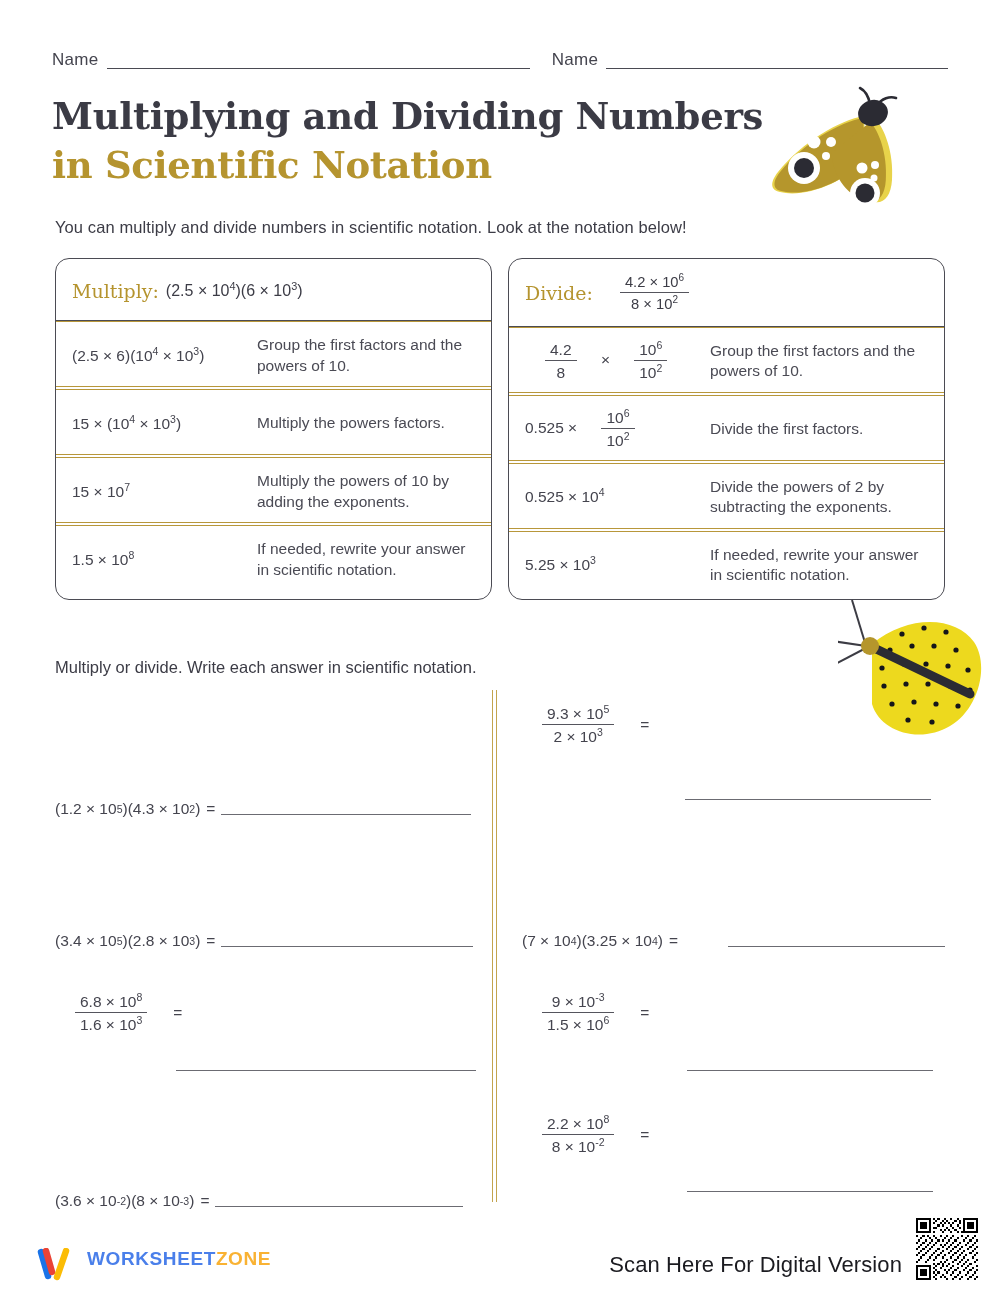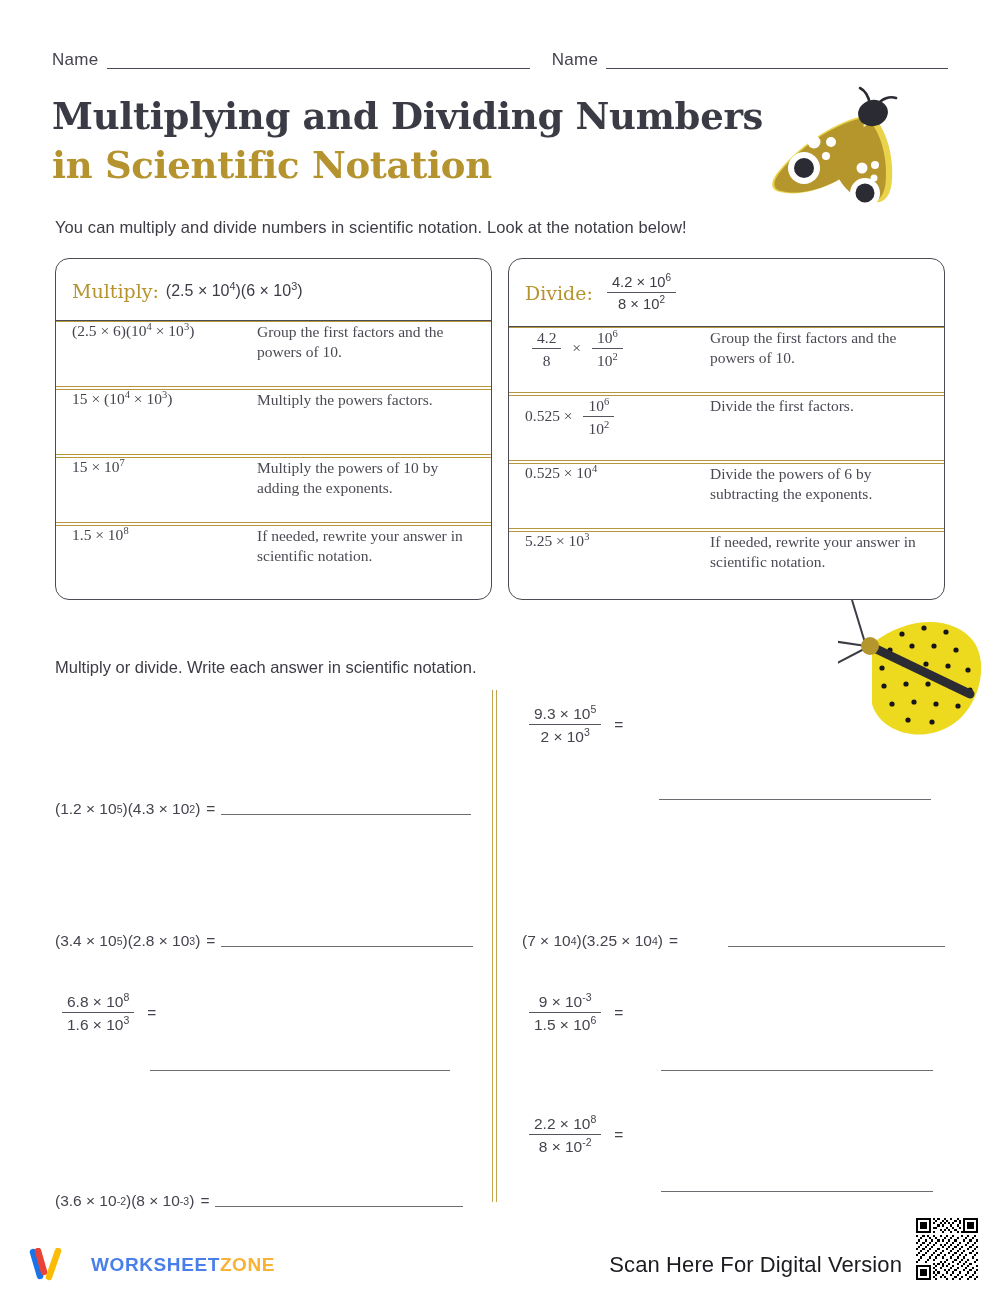--- a/index.html
+++ b/index.html
@@ -61,41 +61,40 @@
     border-bottom: 1.6px solid #4b4b53;
     min-height: 62px;
     display: flex; align-items: center;
   }
   .ex-head-label {
     font-family: "DejaVu Serif", serif;
     font-weight: 400; font-size: 19px; color: #b5942f;
     margin-right: 7px; white-space: nowrap;
   }
   .ex-row {
-    display: flex; 
-    padding: 0 16px;
+    display: flex; align-items: center;
+    padding: 10px 16px;
     min-height: 68px;
     border-top: 1.4px double #b8973a;
     position: relative;
-    font-family: Liberation Serif, serif;
   }
   .ex-row:first-of-type { border-top: none; }
   .ex-row + .ex-row::before {
     content: ""; position: absolute; left: 0; right: 0; top: -4px;
     border-top: 1.1px solid #b8973a;
   }
   .ex-expr { width: 185px; font-size: 15.5px; color: #44444e; flex-shrink: 0; }
   .ex-desc { font-size: 15.5px; color: #4a4a54; line-height: 1.3; }
 
   
   .mexp { font-size: 0.68em; vertical-align: super; line-height: 0; }
   .frac {
     display: inline-flex; flex-direction: column;
     vertical-align: middle; text-align: center;
-    margin: 0 7px; line-height: 1.25;
+    margin: 0 20px; line-height: 1.25;
   }
   .frac .num { border-bottom: 1.2px solid #55555d; padding: 0 5px 1px 5px; }
   .frac .den { padding: 2px 5px 0 5px; }
   .frac.sm { font-size: 0.92em; }
 
   
   .directions {
     position: absolute; left: 55px; top: 658px;
     font-size: 16.5px; color: #3c3c46;
   }
@@ -119,21 +118,21 @@
   .ansline {
     border-bottom: 1.2px solid #6b6b72;
     height: 1px;
     align-self: flex-end;
     margin-bottom: 6px;
   }
   .eq { margin: 0 6px; }
 
   
   .footer { position: absolute; left: 0; bottom: 0; width: 1000px; height: 64px; }
-  .logo { position: absolute; left: 28px; bottom: 12px; display: flex; align-items: center; gap: 23px; }
+  .logo { position: absolute; left: 36px; bottom: 12px; display: flex; align-items: flex-start; gap: 11px; }
   .logo-text { font-size: 19px; font-weight: 700; letter-spacing: .6px; }
   .lt-blue { color: #4a7fea; }
   .lt-yellow { color: #f9b233; }
   .scan-text {
     position: absolute; right: 98px; bottom: 16px;
     font-size: 22px; color: #1b1b20; letter-spacing: .1px;
   }
   .qr { position: absolute; right: 22px; bottom: 14px; width: 62px; height: 62px; }
 </style>
 </head>
@@ -235,21 +234,21 @@
           <span class="frac">
               <span class="num">10<span class="mexp">6</span></span>
               <span class="den">10<span class="mexp">2</span></span>
             </span>
         </span>
         <span class="ex-desc">Divide the first factors.</span>
       </div>
 
       <div class="ex-row">
         <span class="ex-expr">0.525 × 10<span class="mexp">4</span></span>
-        <span class="ex-desc">Divide the powers of 6 by subtracting the exponents.</span>
+        <span class="ex-desc">Divide the powers of 2 by subtracting the exponents.</span>
       </div>
 
       <div class="ex-row">
         <span class="ex-expr">5.25 × 10<span class="mexp">3</span></span>
         <span class="ex-desc">If needed, rewrite your answer in scientific notation.</span>
       </div>
     </div>
   </div>
 
   <div class="directions">Multiply or divide. Write each answer in scientific notation.</div>

